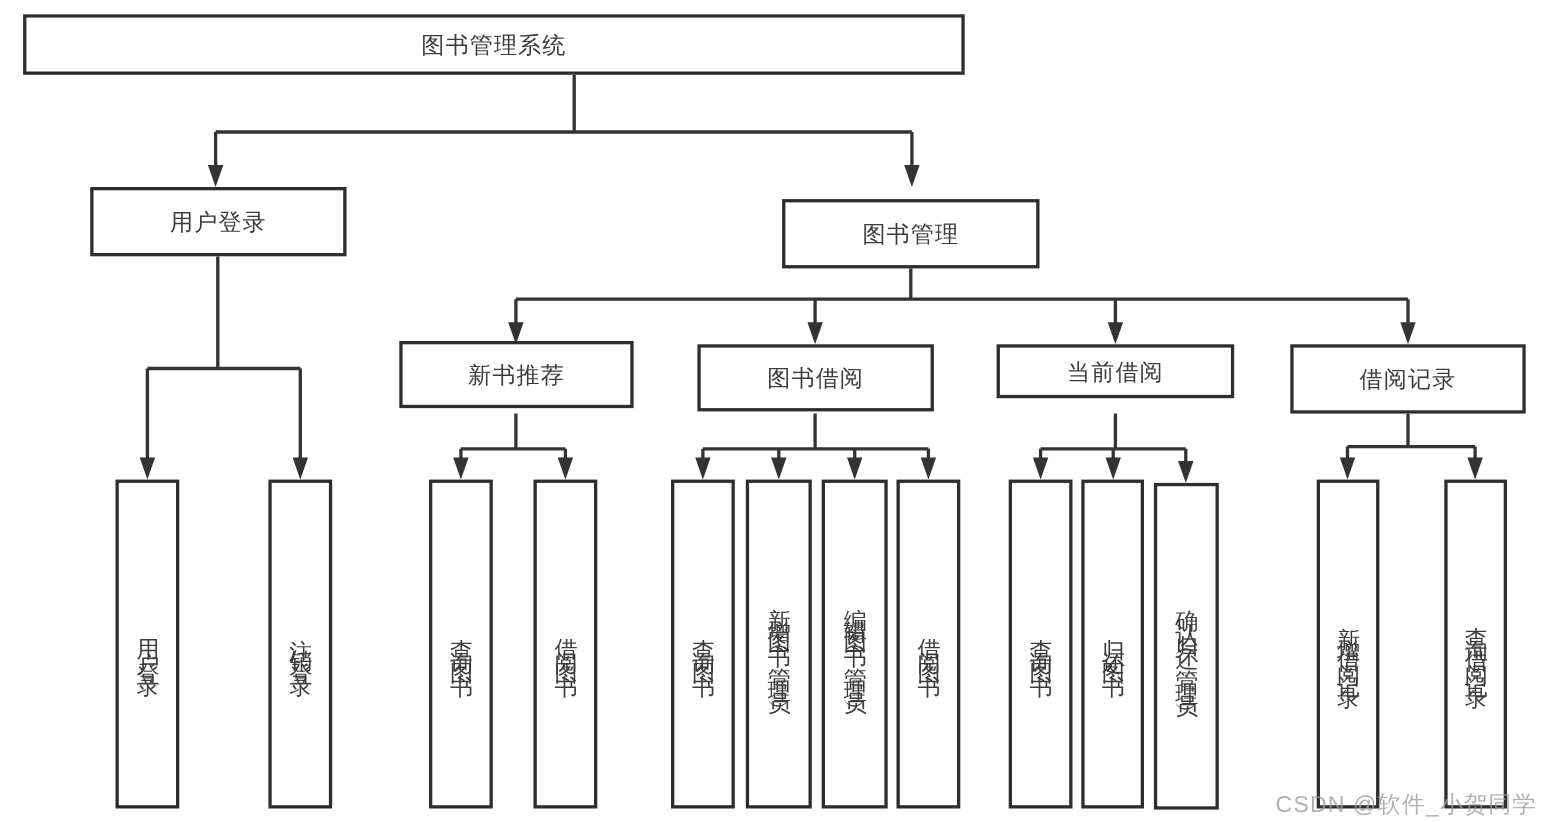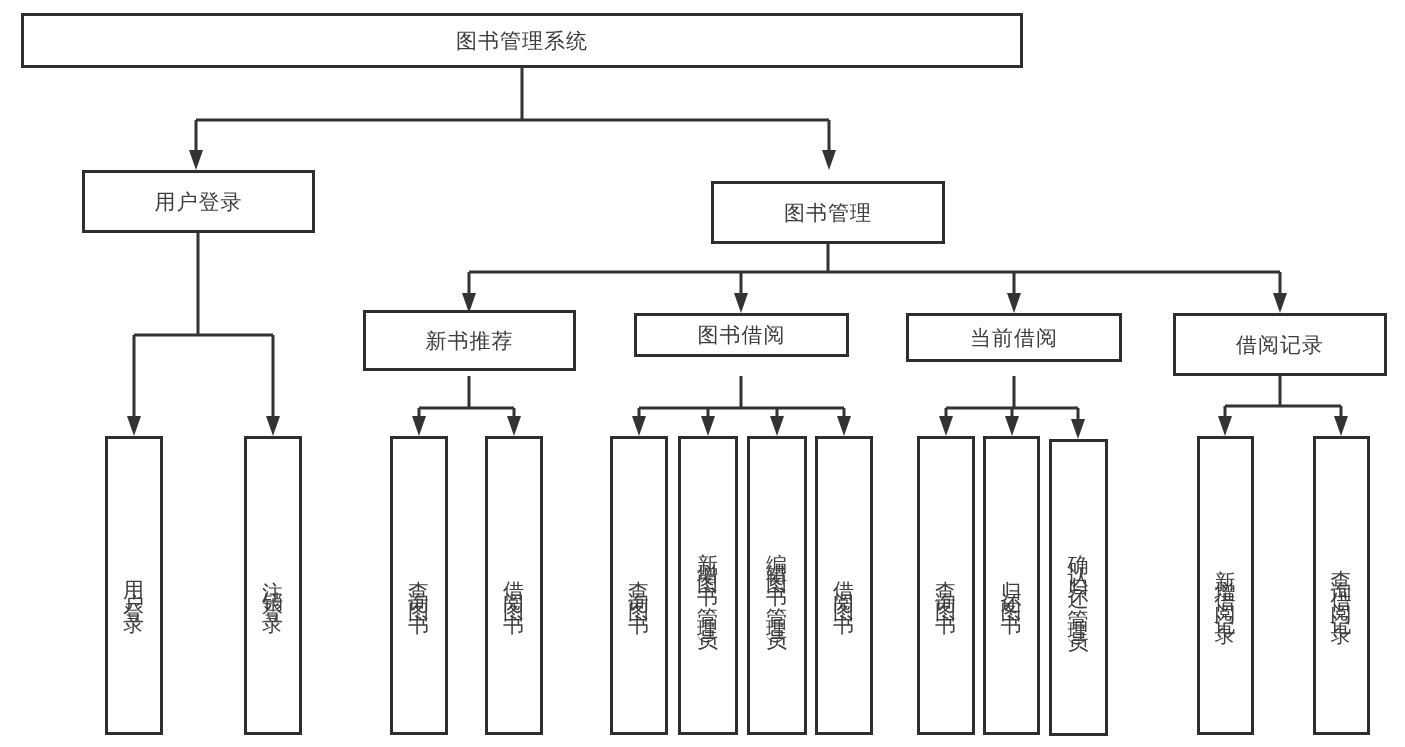--- a/index.html
+++ b/index.html
@@ -102,35 +102,35 @@
       <polygon points="770,416 784,416 777,436"></polygon>
       <polygon points="837,416 851,416 844,436"></polygon>
       <polygon points="939,416 953,416 946,436"></polygon>
       <polygon points="1005,416 1019,416 1012,436"></polygon>
       <polygon points="1071,419 1085,419 1078,439"></polygon>
       <polygon points="1218,416 1232,416 1225,436"></polygon>
       <polygon points="1334,416 1348,416 1341,436"></polygon>
     </g>
   </svg>
 
-  <div class="node" style="left:21px; top:13px; width:1002px; height:55px;">
+  <div class="node" style="left:21px; top:13px; width:856px; height:55px;">
     <span>图书管理系统</span>
   </div>
 
   <div class="node" style="left:82px; top:170px; width:233px; height:63px;">
     <span>用户登录</span>
   </div>
   <div class="node" style="left:711px; top:170px; width:234px; height:63px;margin-top:11px;">
     <span>图书管理</span>
   </div>
 
   <div class="node" style="left:363px; top:310px; width:213px; height:61px;">
     <span>新书推荐</span>
   </div>
-  <div class="node" style="left:634px; top:313px; width:215px; height:44px;">
+  <div class="node" style="left:634px; top:313px; width:215px; height:61px;">
     <span>图书借阅</span>
   </div>
   <div class="node" style="left:906px; top:313px; width:216px; height:49px;">
     <span>当前借阅</span>
   </div>
   <div class="node" style="left:1173px; top:313px; width:214px; height:63px;">
     <span>借阅记录</span>
   </div>
 
   <div class="vbox" style="left:105px; top:436px; width:58px; height:299px;">
@@ -170,14 +170,15 @@
     <span class="vtext">确认归还（管理员）</span>
   </div>
 
   <div class="vbox" style="left:1197px; top:436px; width:57px; height:299px;">
     <span class="vtext">新增借阅记录</span>
   </div>
   <div class="vbox" style="left:1313px; top:436px; width:57px; height:299px;">
     <span class="vtext">查询借阅记录</span>
   </div>
 
+  <div id="watermark">CSDN @软件_小贺同学</div>
 
 </div>
 
 </body></html>

